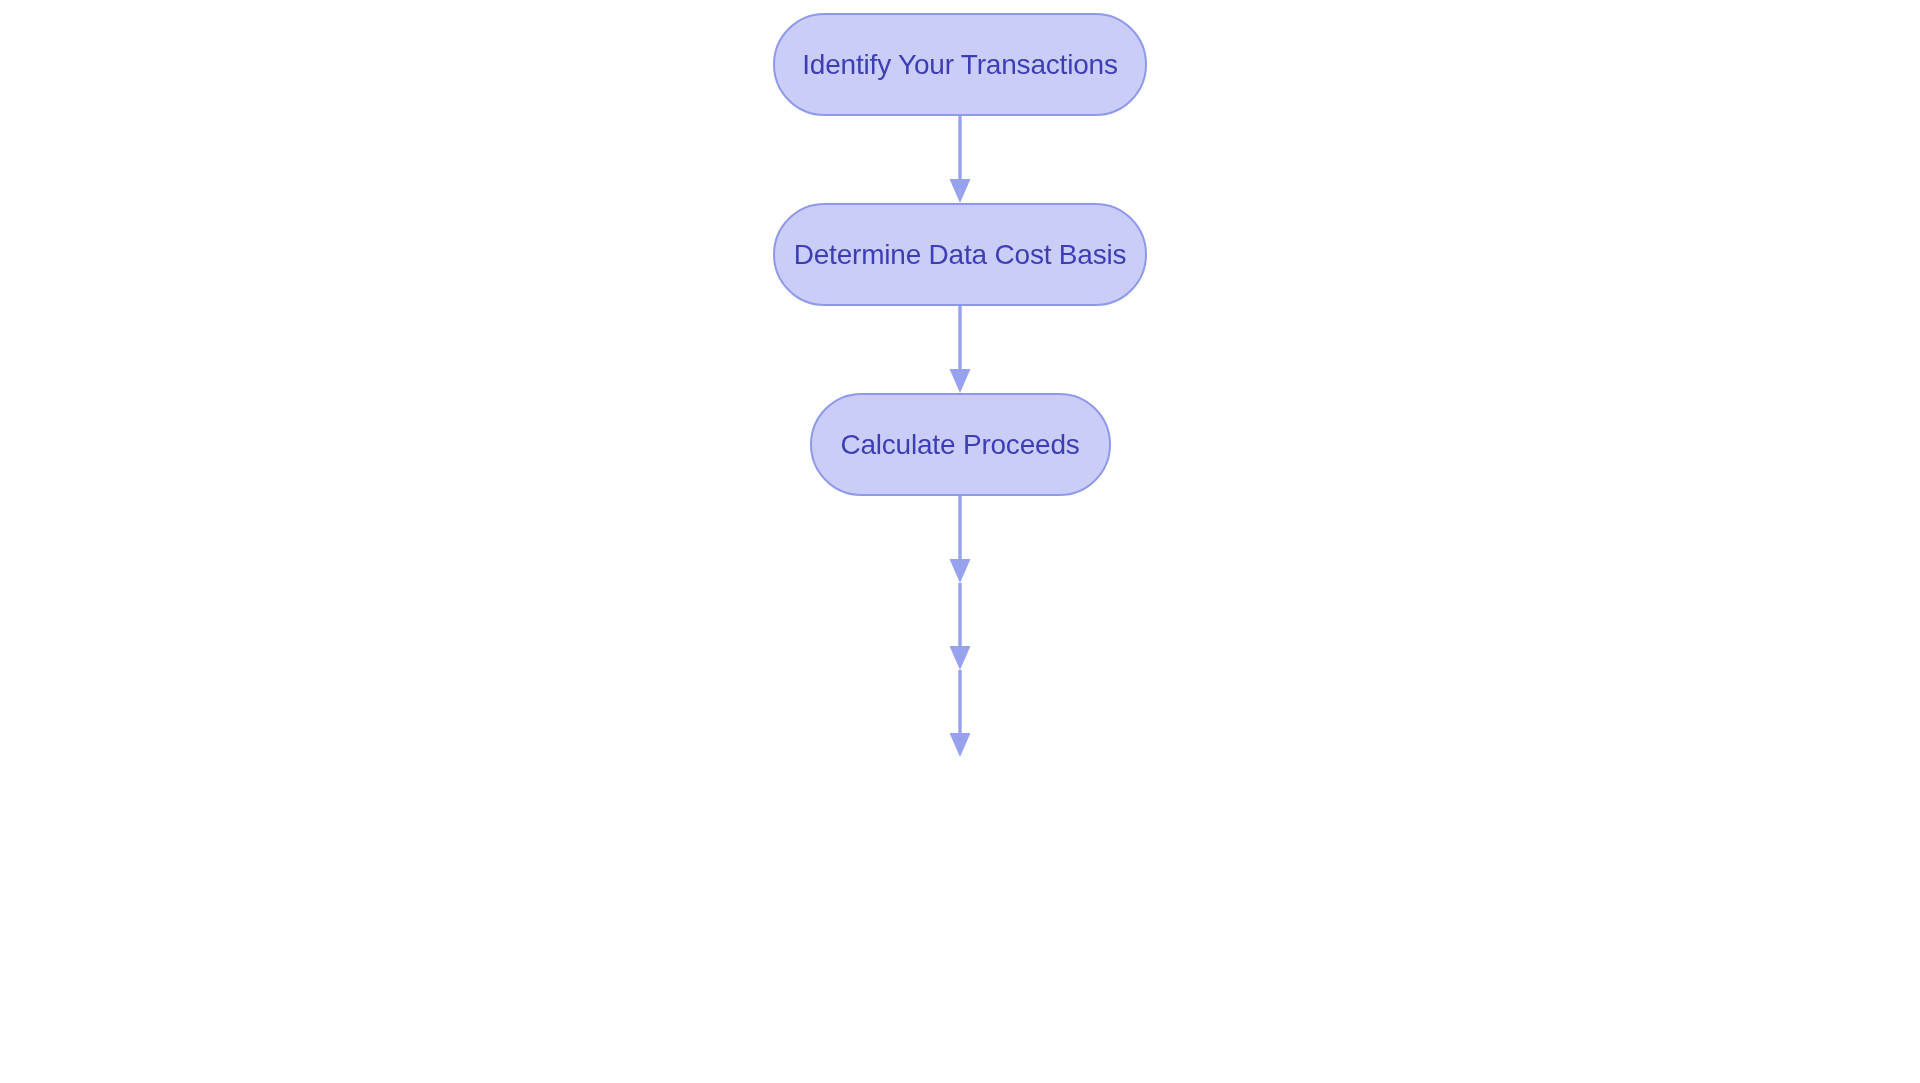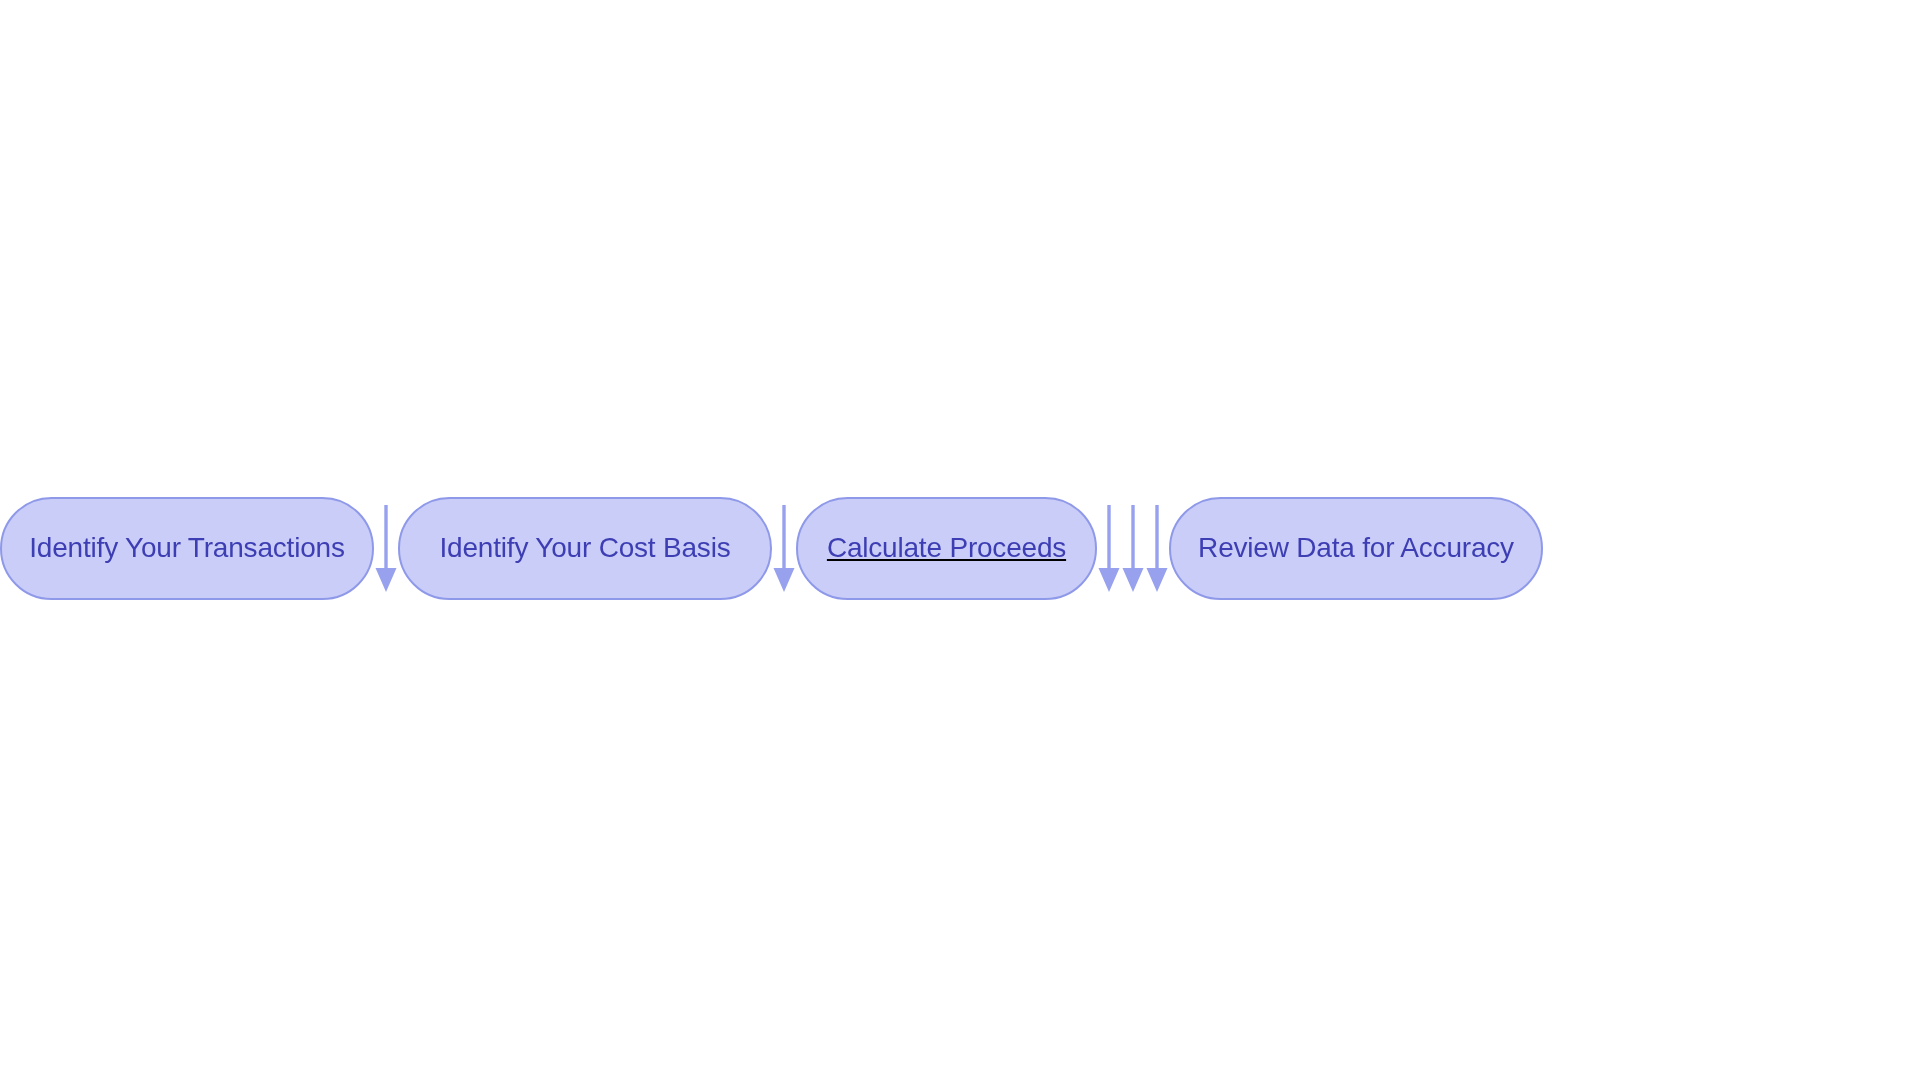--- a/index.html
+++ b/index.html
@@ -14,37 +14,37 @@
     background: var(--background);
     font-family: "Liberation Sans", sans-serif;
   }
   .stage {
     position: relative;
     width: 1920px;
     height: 1083px;
     background: var(--background);
     overflow: hidden;
     display: flex;
-    flex-direction: row;
+    flex-direction: column;
     align-items: center;
     padding-top: 13px;
   }
   .node {
     flex: none;
     width: 374px;
     height: 103px;
     border-radius: 52px;
     background: var(--node-fill);
     border: 2px solid var(--node-border);
     display: flex;
     align-items: center;
     justify-content: center;
     text-align: center;
   }
-  .node.narrow { width: 301px; text-decoration: underline; }
+  .node.narrow { width: 301px; }
   .node-label {
     color: var(--node-text);
     font-size: 28px;
     letter-spacing: -0.2px;
     white-space: nowrap;
   }
   .connector {
     flex: none;
     width: 24px;
     height: 87px;
@@ -61,21 +61,21 @@
   <div class="node">
     <span class="node-label">Identify Your Transactions</span>
   </div>
 
   <svg class="connector" viewBox="0 0 24 87" aria-hidden="true">
     <line x1="12" y1="0" x2="12" y2="64"></line>
     <polygon points="1.5,63 22.5,63 12,87"></polygon>
   </svg>
 
   <div class="node">
-    <span class="node-label">Identify Your Cost Basis</span>
+    <span class="node-label">Determine Data Cost Basis</span>
   </div>
 
   <svg class="connector" viewBox="0 0 24 87" aria-hidden="true">
     <line x1="12" y1="0" x2="12" y2="64"></line>
     <polygon points="1.5,63 22.5,63 12,87"></polygon>
   </svg>
 
   <div class="node narrow">
     <span class="node-label">Calculate Proceeds</span>
   </div>
@@ -90,17 +90,14 @@
     <line x1="12" y1="0" x2="12" y2="64"></line>
     <polygon points="1.5,63 22.5,63 12,87"></polygon>
   </svg>
 
 
   <svg class="connector" viewBox="0 0 24 87" aria-hidden="true">
     <line x1="12" y1="0" x2="12" y2="64"></line>
     <polygon points="1.5,63 22.5,63 12,87"></polygon>
   </svg>
 
-  <div class="node">
-    <span class="node-label">Review Data for Accuracy</span>
-  </div>
 
 </div>
 
 </body></html>

